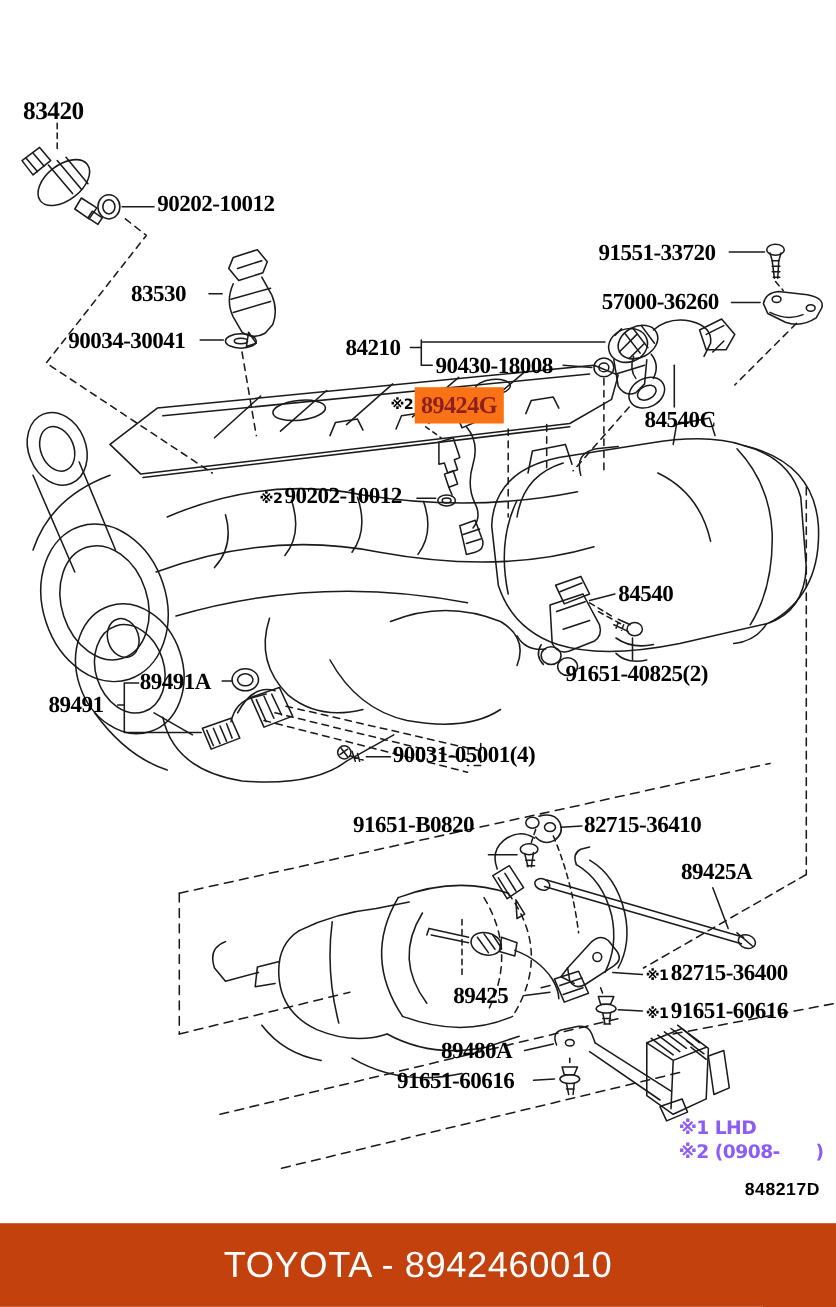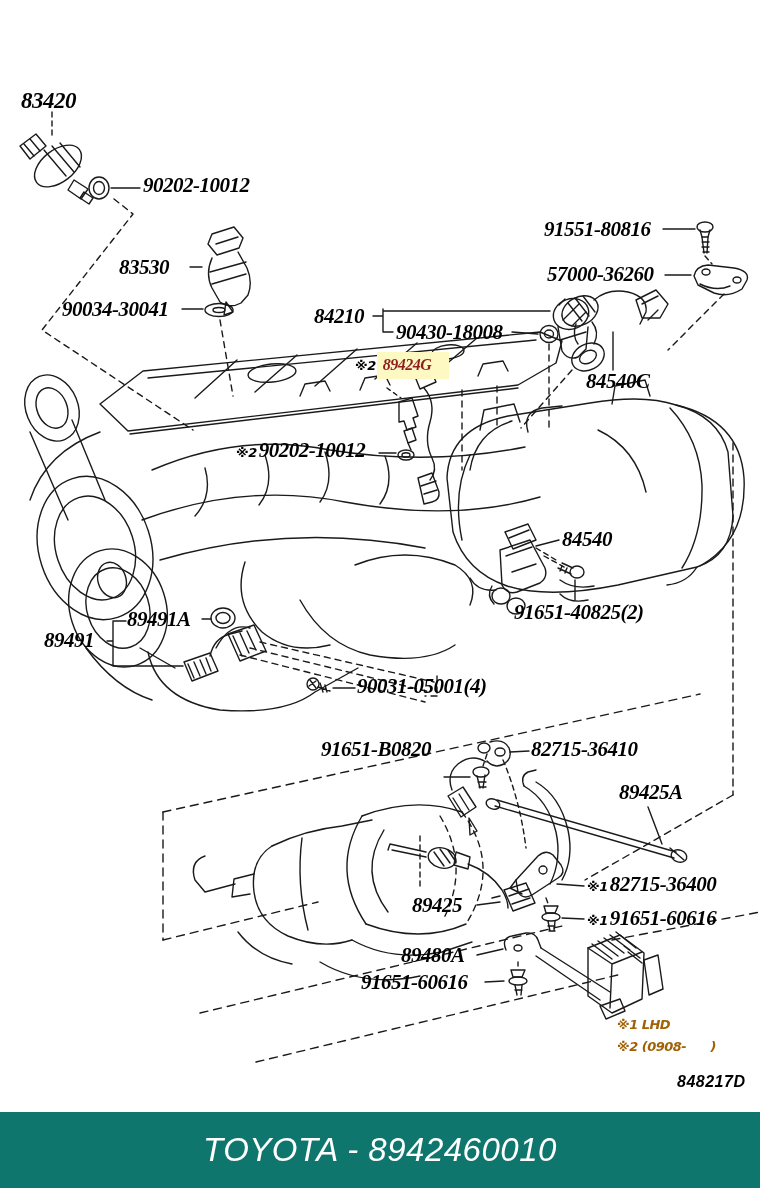--- a/index.html
+++ b/index.html
@@ -1,43 +1,43 @@
 <!DOCTYPE html>
 <html><head>
 <meta charset="utf-8">
 <style>
   html,body{margin:0;padding:0;}
   body{
     width:760px;height:1188px;background:#ffffff;overflow:hidden;
     font-family:"Liberation Serif", serif;position:relative;
   }
-  .stage{position:absolute;inset:0;width:760px;height:1124px;font-style:italic;}
+  .stage{position:absolute;inset:0;width:760px;height:1124px;}
   svg.art{position:absolute;left:0;top:0;}
   .part-label{
     position:absolute;font-family:"Liberation Serif", serif;font-weight:700;
     font-size:21px;line-height:1;letter-spacing:-0.5px;color:#000;
     white-space:nowrap;display:flex;align-items:baseline;gap:2px;
   }
   .pfx{font-family:"DejaVu Sans", sans-serif;font-size:13px;font-weight:700;letter-spacing:-0.5px;}
   .hl-wrap{position:absolute;display:flex;align-items:center;gap:1px;}
   .hl-box{
-    background:#fef9c3;color:#8e1f1f;font-family:"Liberation Serif", serif;
-    font-weight:700;font-size:16px;line-height:1;letter-spacing:-0.5px;
-    padding:5px 18px 6px 6px;white-space:nowrap;
+    background:#f97316;color:#8e1f1f;font-family:"Liberation Serif", serif;
+    font-weight:700;font-size:22px;line-height:1;letter-spacing:-0.5px;
+    padding:5px 6px 6px 6px;white-space:nowrap;
   }
   .note{
     position:absolute;font-family:"DejaVu Sans", sans-serif;font-weight:700;
-    font-size:13px;line-height:1;color:#a16207;white-space:pre;letter-spacing:-0.5px;
+    font-size:17px;line-height:1;color:#8b5cf6;white-space:pre;letter-spacing:-0.5px;
   }
   .refcode{
     position:absolute;font-family:"Liberation Sans", sans-serif;font-weight:700;
     font-size:16px;line-height:1;color:#000;letter-spacing:0.5px;
   }
   .footer{
-    position:absolute;left:0;top:1112px;width:760px;height:76px;background:#0f766e;
+    position:absolute;left:0;top:1112px;width:760px;height:76px;background:#c2410c;
     display:flex;align-items:center;justify-content:center;gap:58px;
     color:#ffffff;font-family:"Liberation Sans", sans-serif;font-size:33px;
     font-weight:400;letter-spacing:0.5px;
   }
 </style>
 </head>
 <body>
 
 <div class="stage">
 
@@ -308,21 +308,21 @@
 <div class="part-label" style="left:143px;top:175px">
       <span>90202-10012</span>
     </div>
 <div class="part-label" style="left:119px;top:257px">
       <span>83530</span>
     </div>
 <div class="part-label" style="left:62px;top:299px">
       <span>90034-30041</span>
     </div>
 <div class="part-label" style="left:544px;top:219px">
-      <span>91551-80816</span>
+      <span>91551-33720</span>
     </div>
 <div class="part-label" style="left:547px;top:264px">
       <span>57000-36260</span>
     </div>
 <div class="part-label" style="left:314px;top:306px">
       <span>84210</span>
     </div>
 <div class="part-label" style="left:396px;top:322px">
       <span>90430-18008</span>
     </div>

